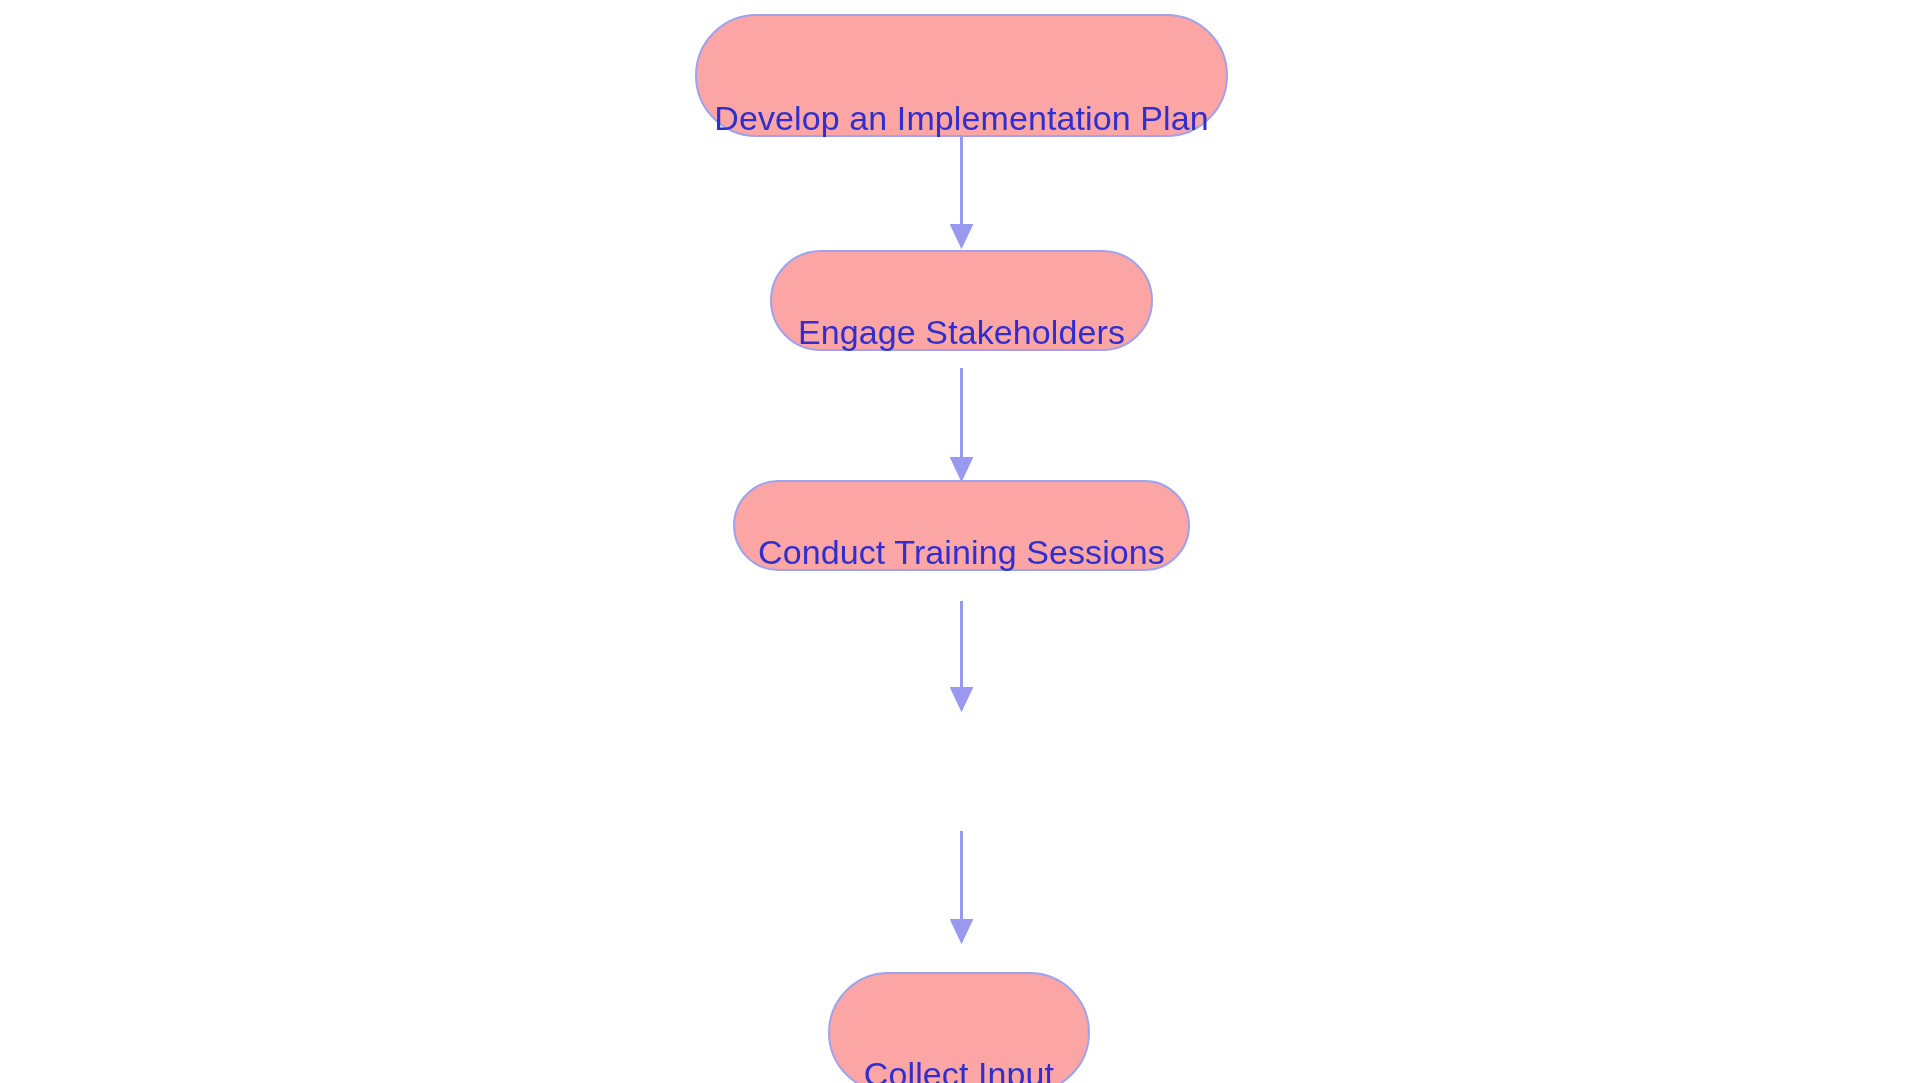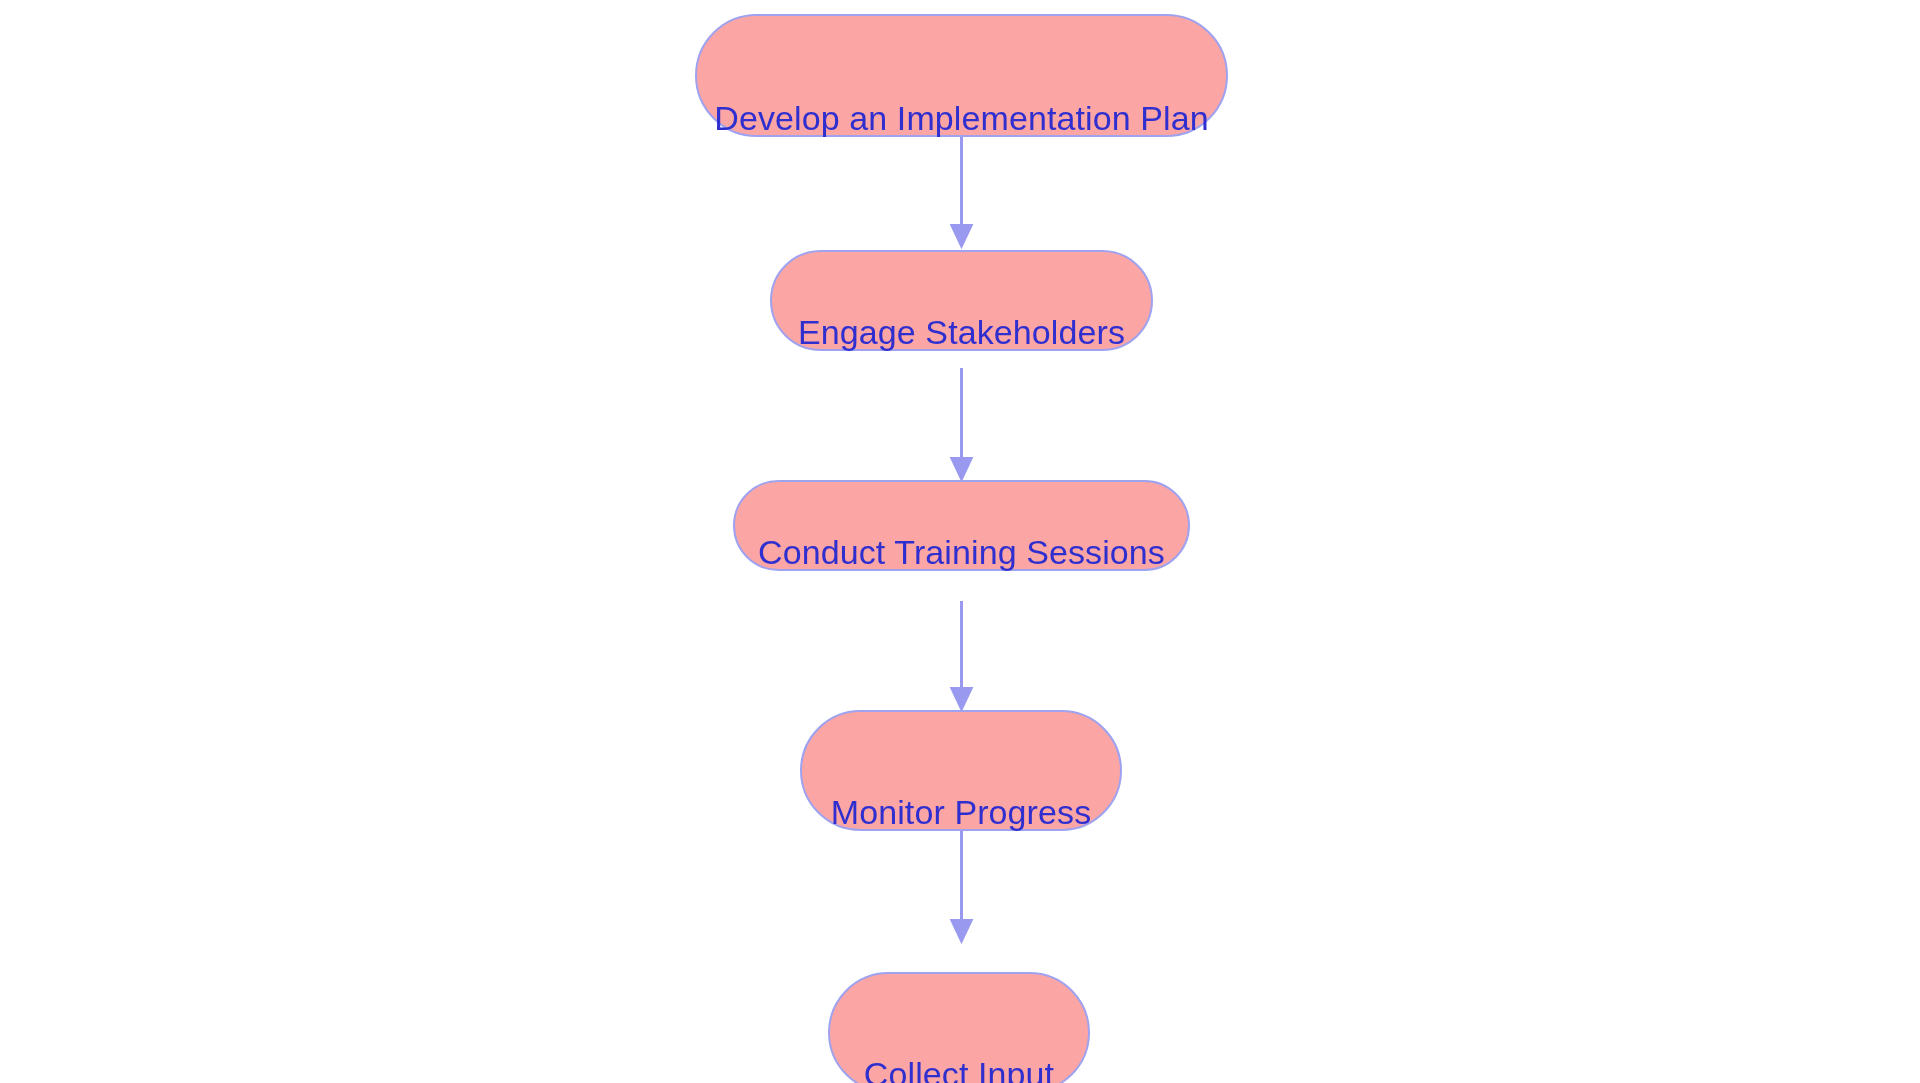--- a/index.html
+++ b/index.html
@@ -80,21 +80,18 @@
   </div>
 
   <div class="node node-n2">
     <span class="node-label">Engage Stakeholders</span>
   </div>
 
   <div class="node node-n3">
     <span class="node-label">Conduct Training Sessions</span>
   </div>
 
-  <div class="node node-n4">
-    <span class="node-label">Monitor Progress</span>
-  </div>
 
   <div class="node node-n5">
     <span class="node-label">Collect Input</span>
   </div>
 
 </div>
 
 </body></html>

